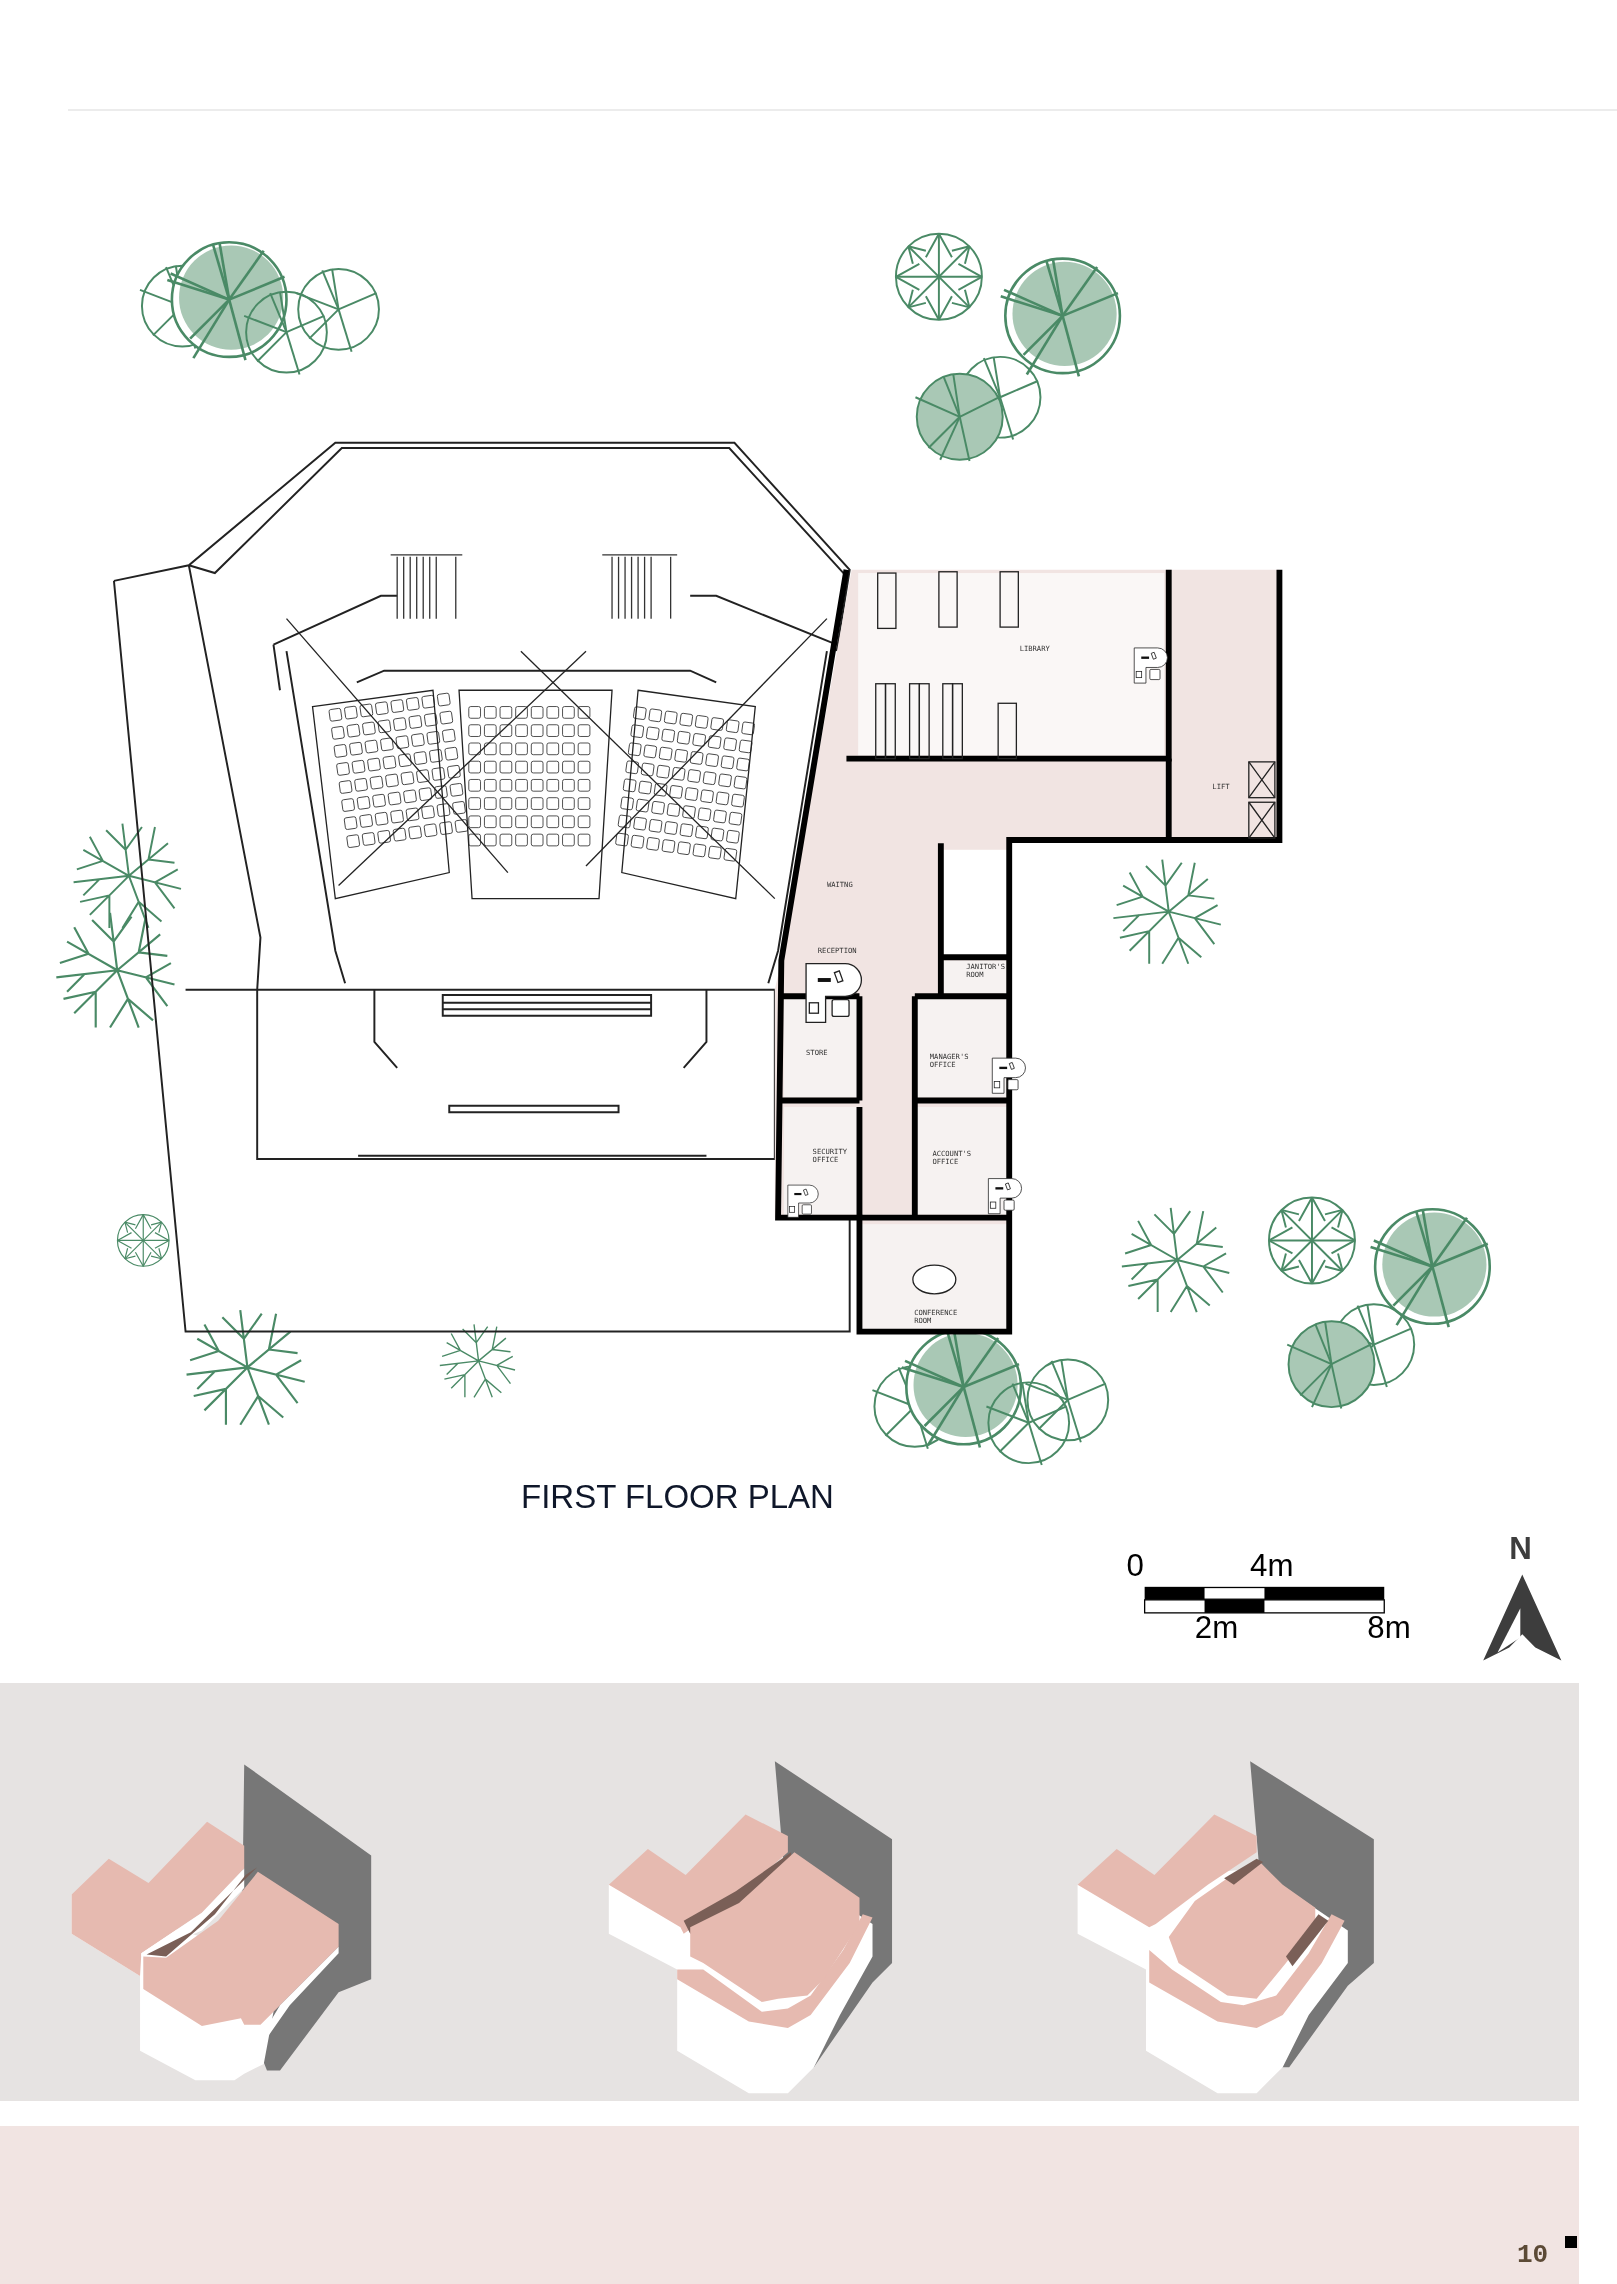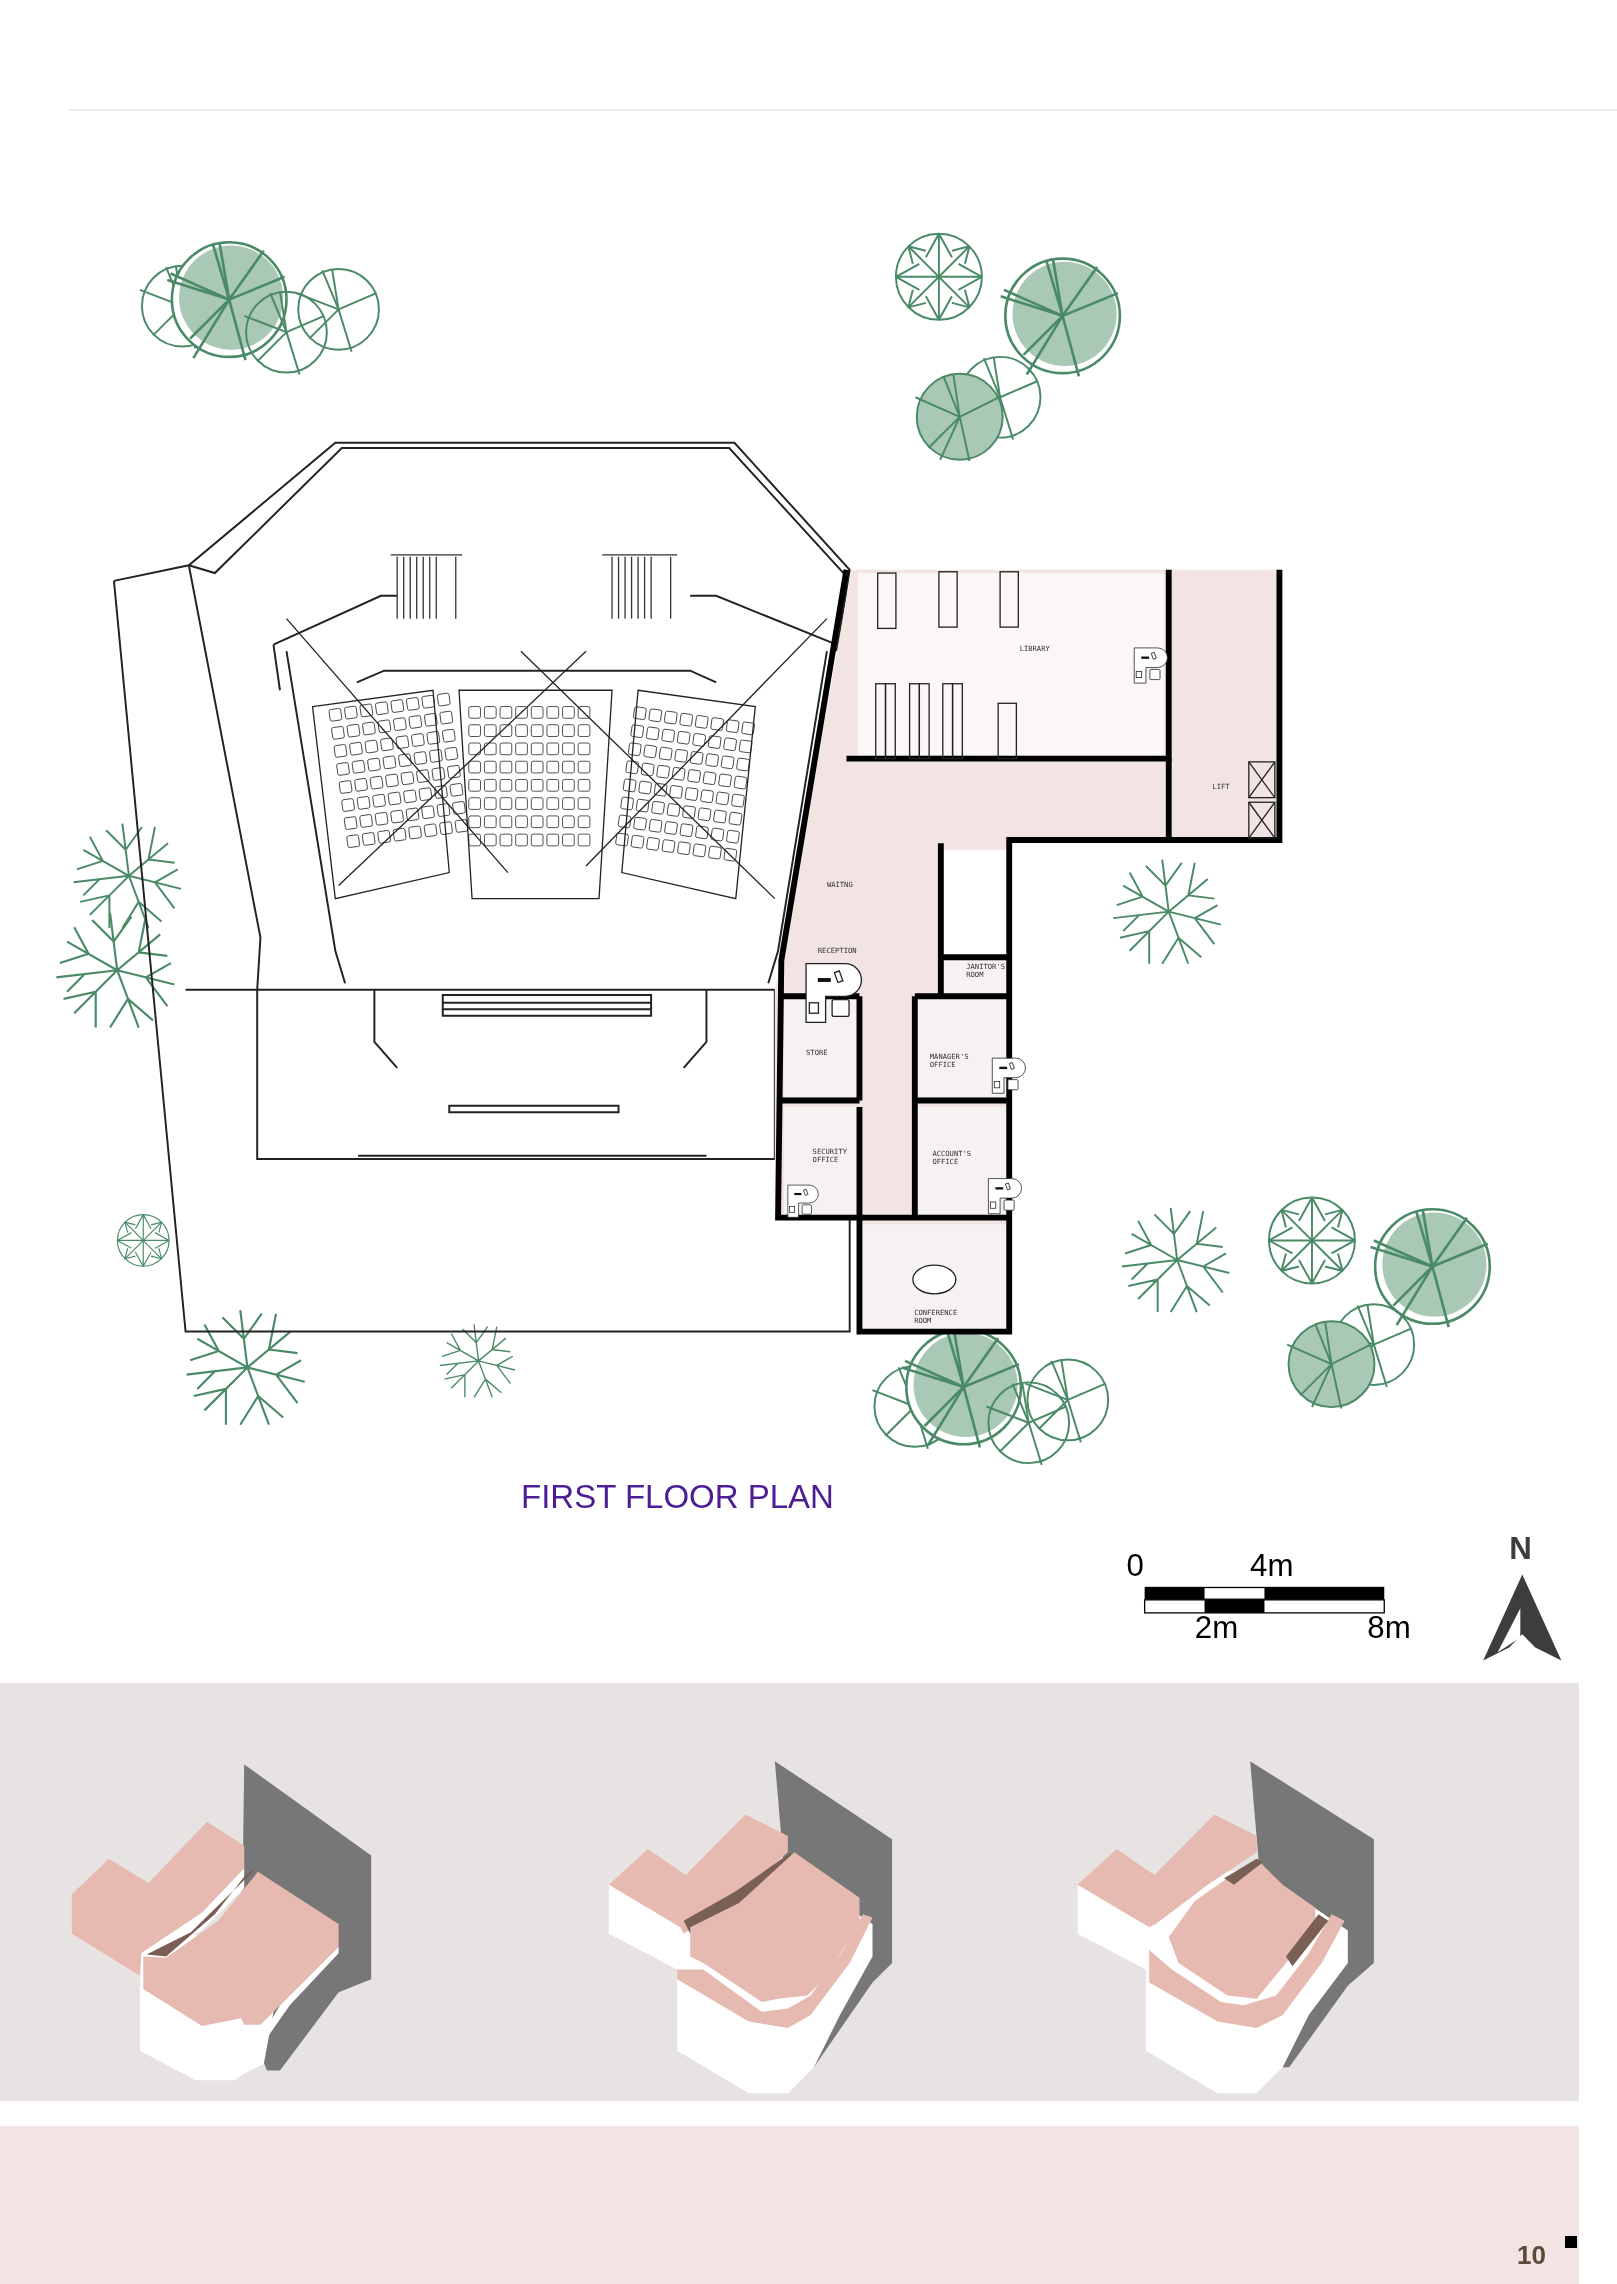--- a/index.html
+++ b/index.html
@@ -1,24 +1,24 @@
 <!DOCTYPE html>
 <html style="font-size:10.4px"><head>
 <meta charset="utf-8">
 <style>
   html, body { margin: 0; padding: 0; background: #ffffff; }
   body { width: 1618px; height: 2284px; position: relative; overflow: hidden; font-family: "Liberation Sans", sans-serif; }
   .abs { position: absolute; }
   #top-rule { left: 68px; top: 109px; width: 1550px; height: 2px; background: #ececec; }
   #plan-svg { left: 0; top: 0; width: 1618px; height: 1667px; }
-  #plan-title { left: 521px; top: 1478px; font-size: 33px; color: #4c1d95; letter-spacing: 0px; font-family: "Liberation Sans", sans-serif; }
+  #plan-title { left: 521px; top: 1478px; font-size: 33px; color: #0f172a; letter-spacing: 0px; font-family: "Liberation Sans", sans-serif; }
   .scale-num { font-size: 48px; color: #111; font-family: "Liberation Sans", sans-serif; }
   #massing-band { left: 0; top: 1683px; width: 1579px; height: 418px; background: #e6e3e2; }
   #bottom-band { left: 0; top: 2126px; width: 1579px; height: 158px; background: #f1e4e2; }
-  #page-number { left: 1517px; top: 2240px; font-size: 26px; font-weight: bold; color: #5c4a36; font-family: Liberation Sans, sans-serif; }
+  #page-number { left: 1517px; top: 2240px; font-size: 26px; font-weight: bold; color: #5c4a36; font-family: Liberation Mono, monospace; }
   #page-mark { left: 1565px; top: 2236px; width: 11.7px; height: 11.7px; background: #000; }
   #massing-svg { left: 0; top: 1683px; width: 1579px; height: 418px; }
   .room-label { font-family: "DejaVu Sans Mono", monospace; font-size: 11px; fill: #333; }
 </style>
 </head>
 <body>
 
 <div id="top-rule" class="abs"></div>
 
 <svg id="plan-svg" class="abs" viewBox="0 0 2485 2560" xmlns="http://www.w3.org/2000/svg">

